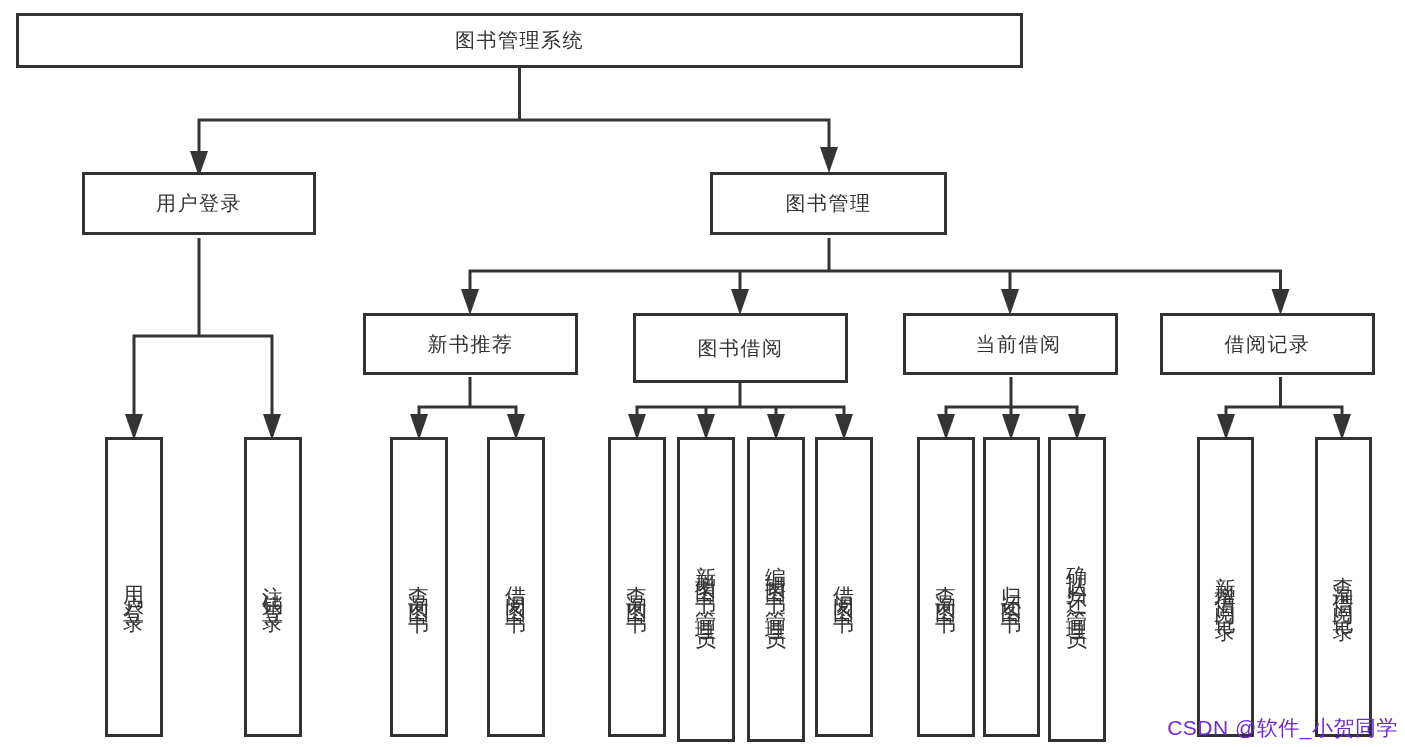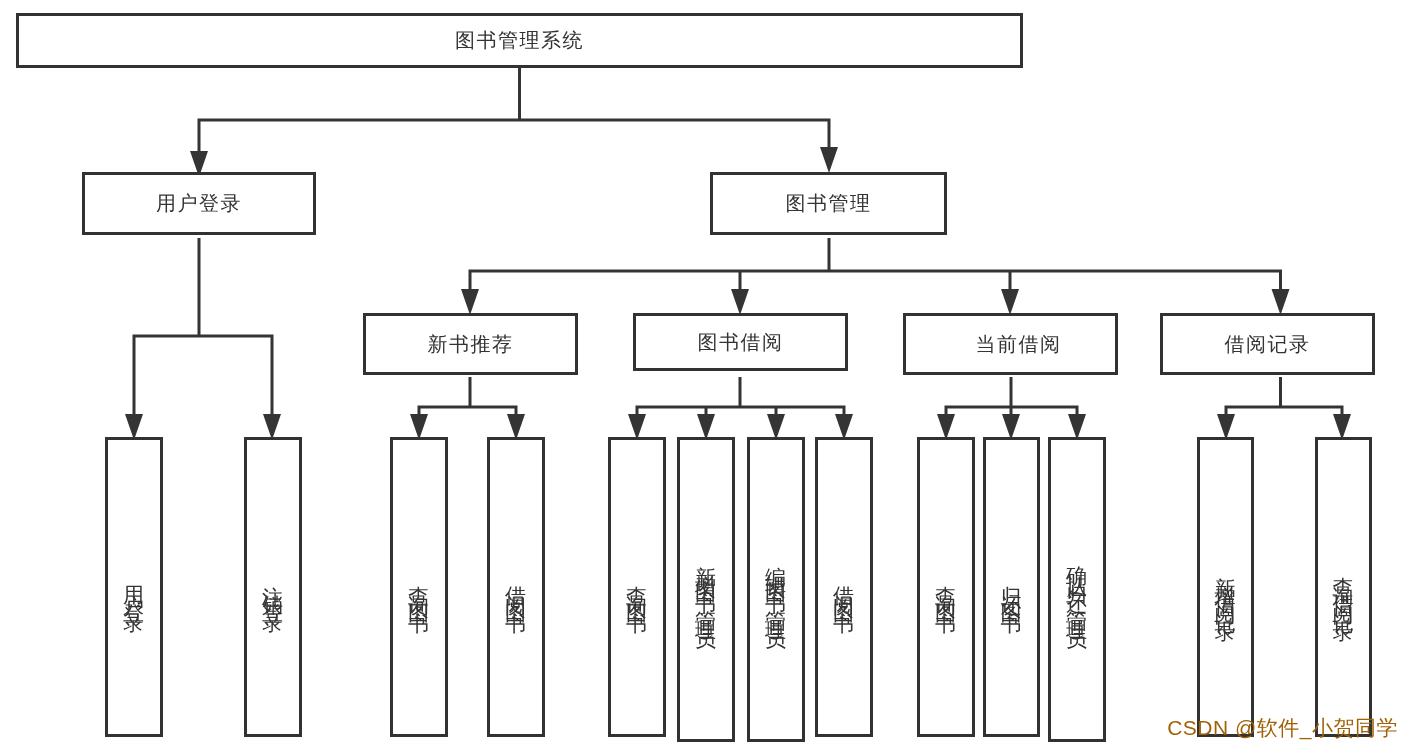--- a/index.html
+++ b/index.html
@@ -12,21 +12,21 @@
     position:absolute;box-sizing:border-box;background:#ffffff;
     border:3px solid #323232;display:flex;align-items:center;justify-content:center;
     color:#333333;
   }
   .hlbl{font-size:20px;letter-spacing:1.5px;white-space:nowrap;}
   .vlbl{
     writing-mode:vertical-rl;font-size:21px;line-height:1;
     letter-spacing:9px;white-space:nowrap;
   }
   .watermark{
-    position:absolute;right:7px;top:714px;font-size:21px;color:#a16207;
+    position:absolute;right:7px;top:714px;font-size:21px;color:#6d28d9;
     letter-spacing:0.5px;white-space:nowrap;z-index:5;margin-left:36px;
   }
 </style>
 </head>
 <body>
 
 <div class="canvas">
 
   <svg class="connectors" viewBox="0 0 1405 747" xmlns="http://www.w3.org/2000/svg">
     <g stroke="#343434" stroke-width="3" fill="none">
@@ -68,21 +68,21 @@
   <div class="box" style="left:82px;top:172px;width:234px;height:63px;">
     <span class="hlbl">用户登录</span>
   </div>
   <div class="box" style="left:363px;top:313px;width:215px;height:62px;">
     <span class="hlbl">新书推荐</span>
   </div>
 
   <div class="box" style="left:710px;top:172px;width:237px;height:63px;">
     <span class="hlbl">图书管理</span>
   </div>
-  <div class="box" style="left:633px;top:313px;width:215px;height:58px;">
+  <div class="box" style="left:633px;top:313px;width:215px;height:70px;">
     <span class="hlbl">图书借阅</span>
   </div>
   <div class="box" style="left:903px;top:313px;width:215px;height:62px;padding-left:16px;">
     <span class="hlbl">当前借阅</span>
   </div>
   <div class="box" style="left:1160px;top:313px;width:215px;height:62px;">
     <span class="hlbl">借阅记录</span>
   </div>
 
   <div class="box" style="left:105px;top:437px;width:58px;height:300px;">

